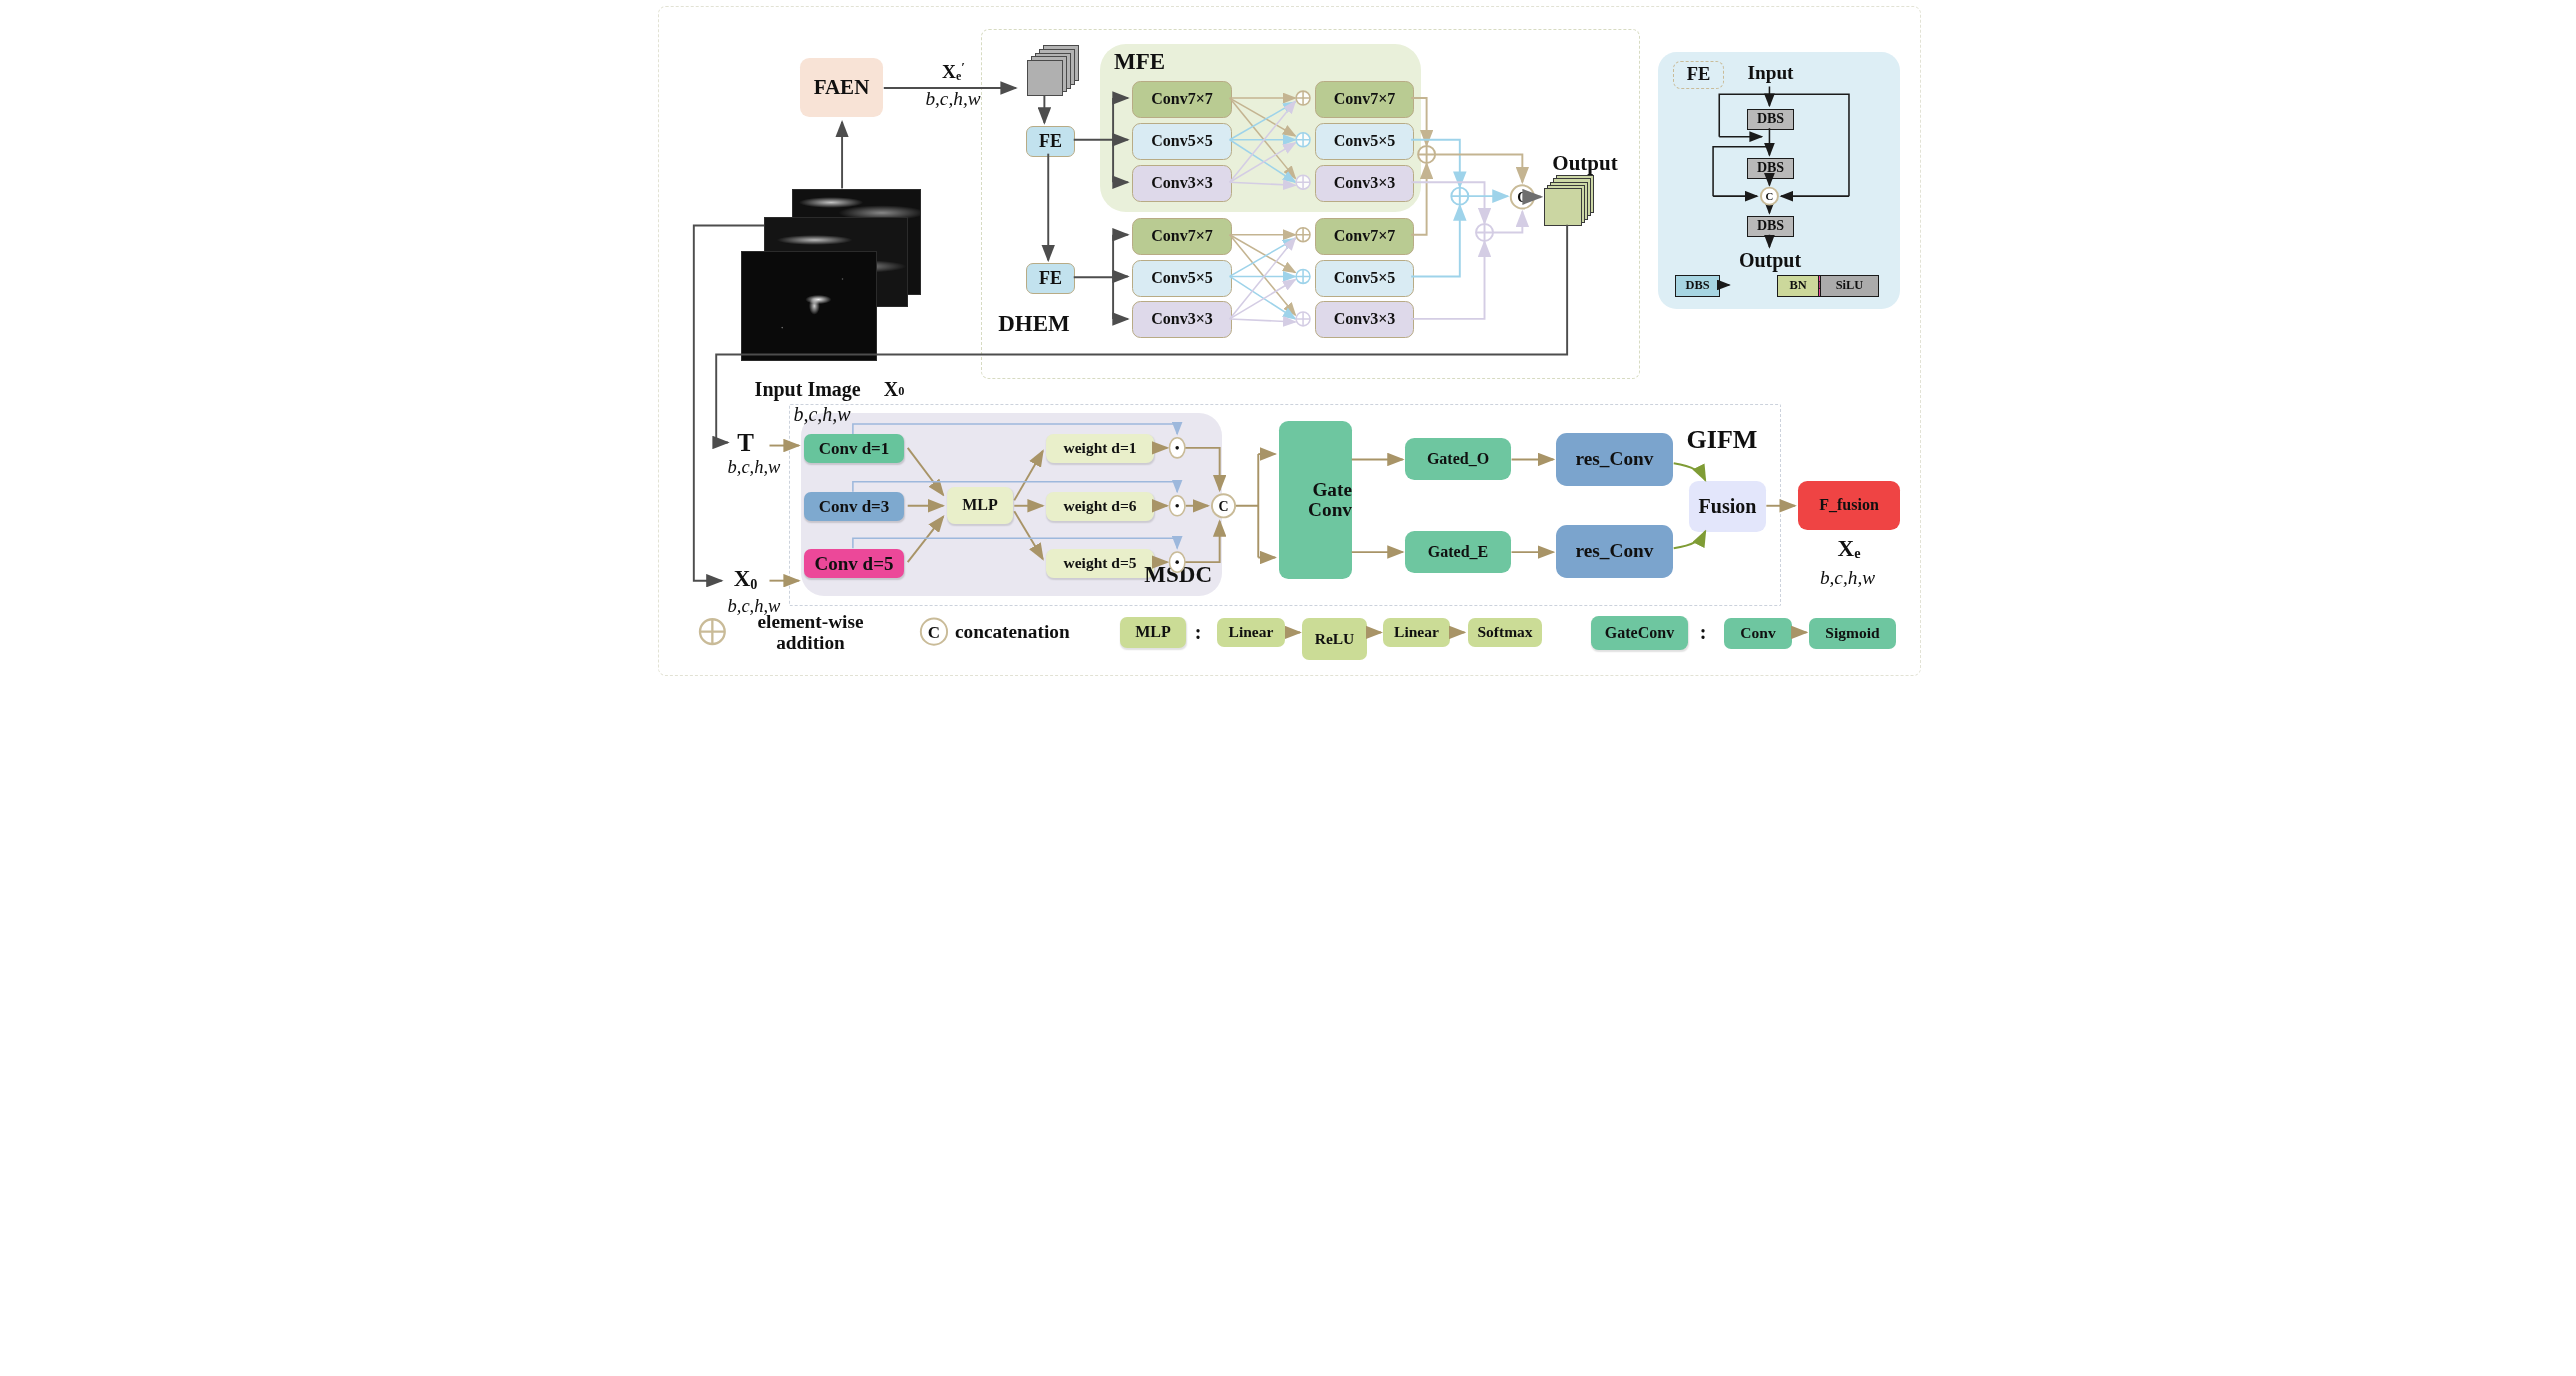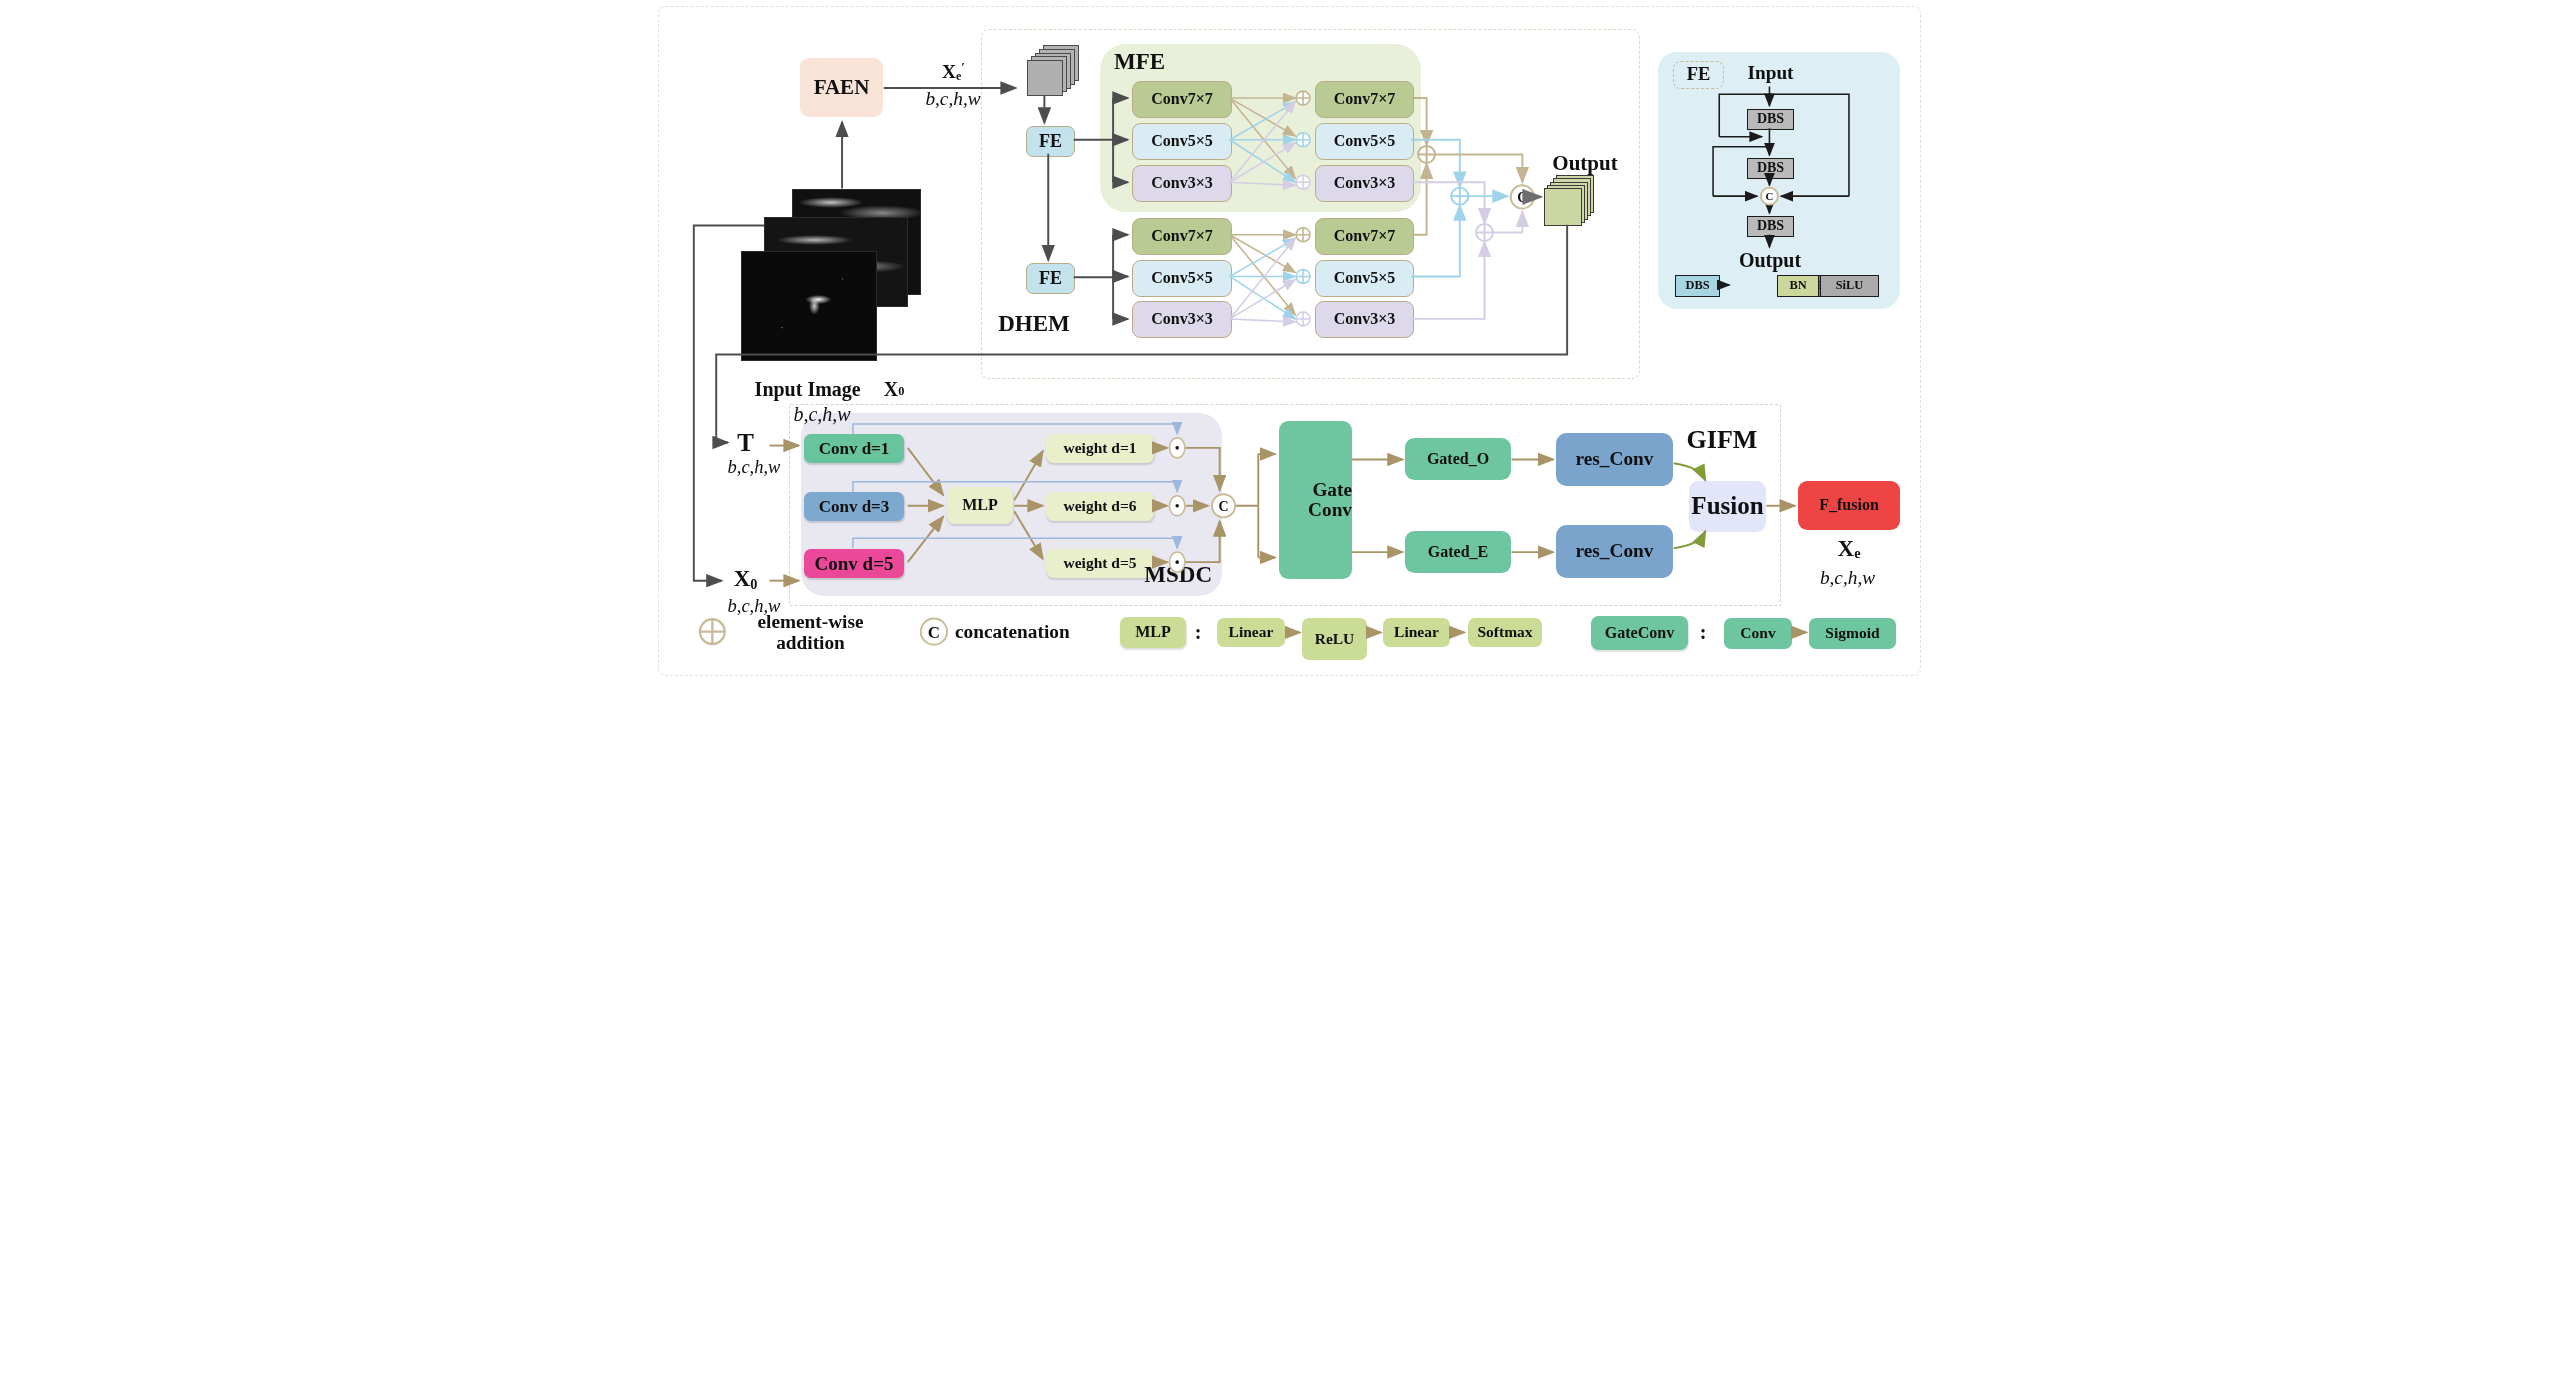--- a/index.html
+++ b/index.html
@@ -122,21 +122,21 @@
 
   <div class="bx" style="left:635px;top:421px;width:73px;height:158px;background:#6ec6a0;border-radius:9.3px;font-size:19.3px;flex-direction:column;align-items:flex-end;">
     <span>Gate</span>
     <span>Conv</span>
   </div>
   <div class="bx" style="left:761px;top:438px;width:106px;height:42px;background:#6ec6a0;border-radius:9.3px;font-size:16px;">Gated_O</div>
   <div class="bx" style="left:761px;top:531px;width:106px;height:42px;background:#6ec6a0;border-radius:9.3px;font-size:16px;">Gated_E</div>
   <div class="bx" style="left:912px;top:433px;width:117px;height:53px;background:#7ba4cd;border-radius:10.8px;font-size:19.3px;">res_Conv</div>
   <div class="bx" style="left:912px;top:525px;width:117px;height:53px;background:#7ba4cd;border-radius:10.8px;font-size:19.3px;">res_Conv</div>
   <div class="lbl" style="left:1024px;top:423px;width:108px;height:34px;font-size:26px;">GIFM</div>
-  <div class="bx" style="left:1045px;top:481px;width:77px;height:51px;background:#e3e6fb;border-radius:9.3px;font-size:25px;">Fusion</div>
+  <div class="bx" style="left:1045px;top:481px;width:77px;height:51px;background:#e3e6fb;border-radius:9.3px;font-size:20px;">Fusion</div>
   <div class="bx" style="left:1154px;top:481px;width:102px;height:49px;background:#ef4444;border-radius:9.3px;font-size:16px;">F_fusion</div>
   <div class="lbl" style="left:1181px;top:535px;width:48px;height:29px;font-size:23px;">
     <span>X</span>
       <span class="sub">e</span>
   </div>
   <div class="lbl shape" style="left:1157px;top:566px;width:93px;height:25px;font-size:19.3px;">b,c,h,w</div>
 
   <div class="lbl" style="left:91px;top:610px;width:151px;height:45px;font-size:19.3px;">element-wise addition</div>
   <div class="lbl" style="left:311px;top:620px;width:182px;height:25px;font-size:19.3px;justify-content:flex-start;">concatenation</div>
   <div class="bx" style="left:476px;top:617px;width:66px;height:31px;background:#cbdc96;border-radius:7px;font-size:16px;box-shadow:0.8px 1.5px 1.5px rgba(0,0,0,.12);">MLP</div>

